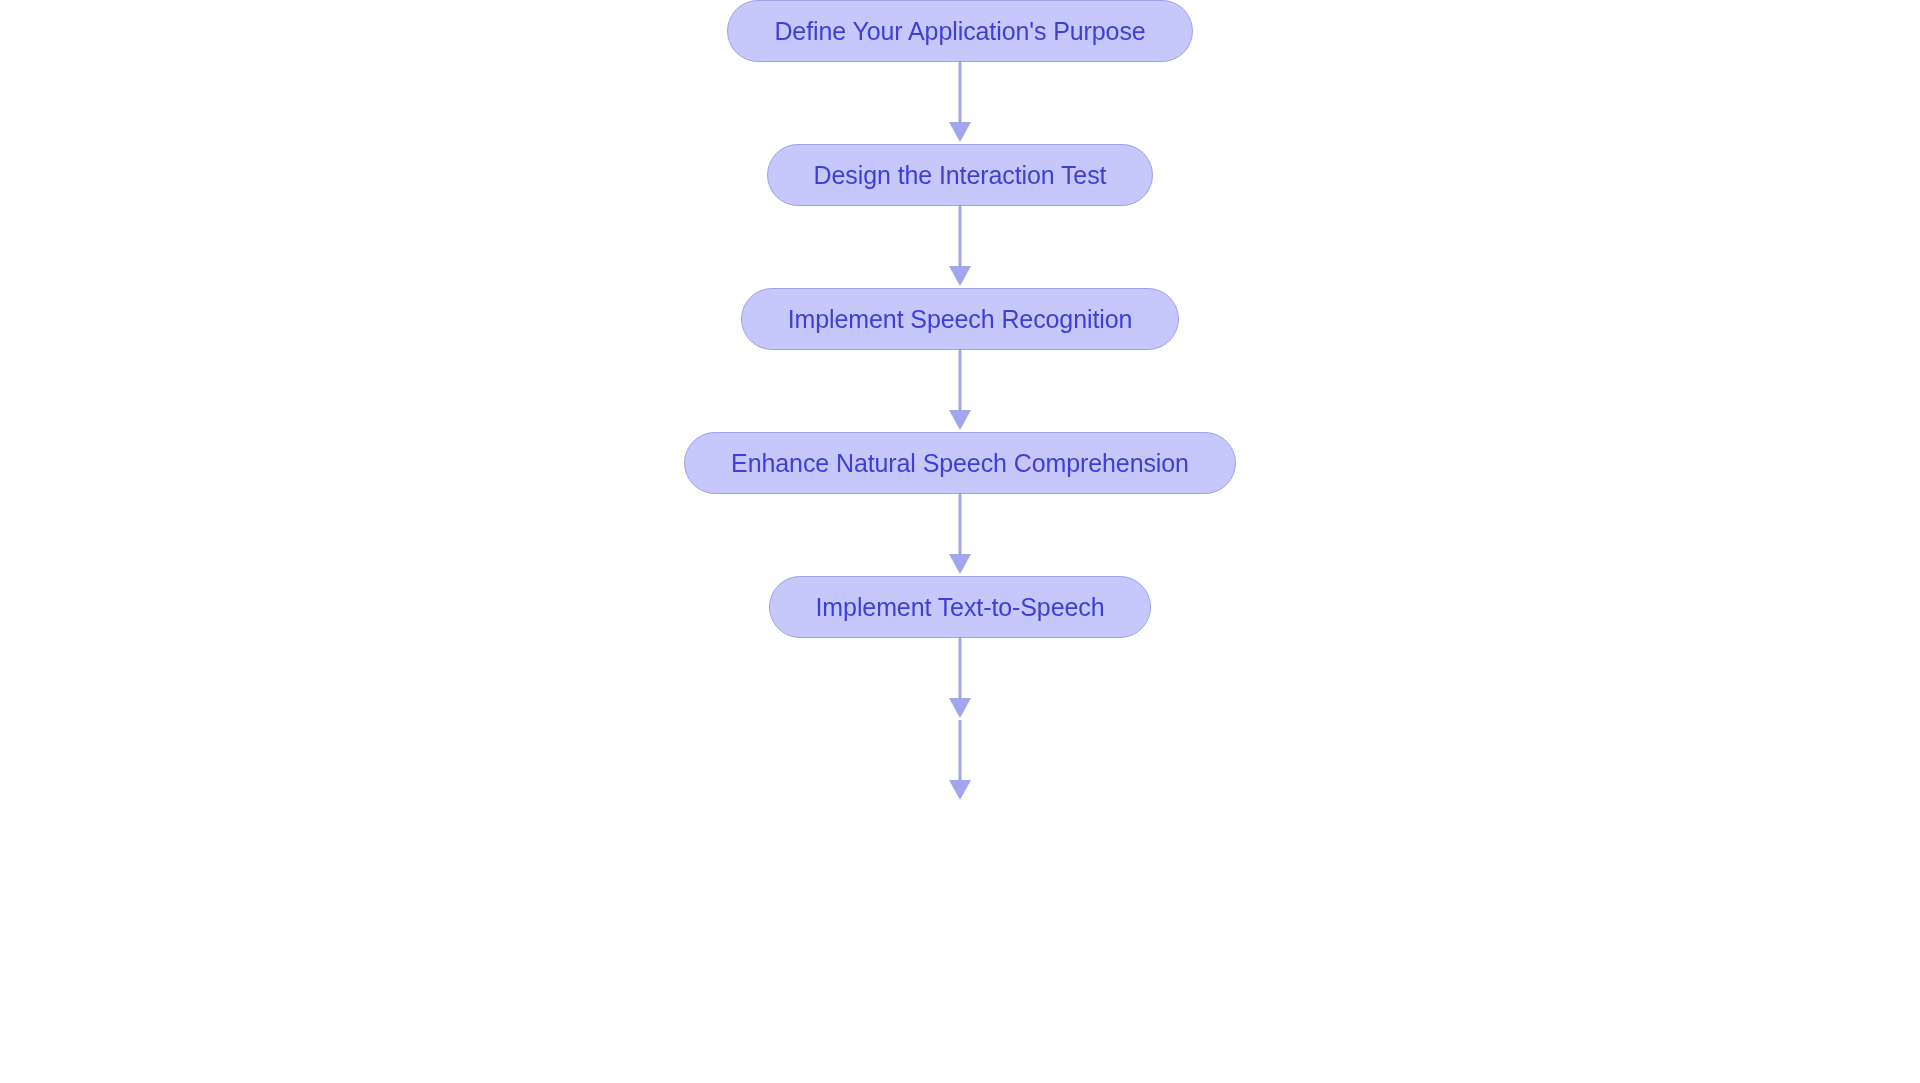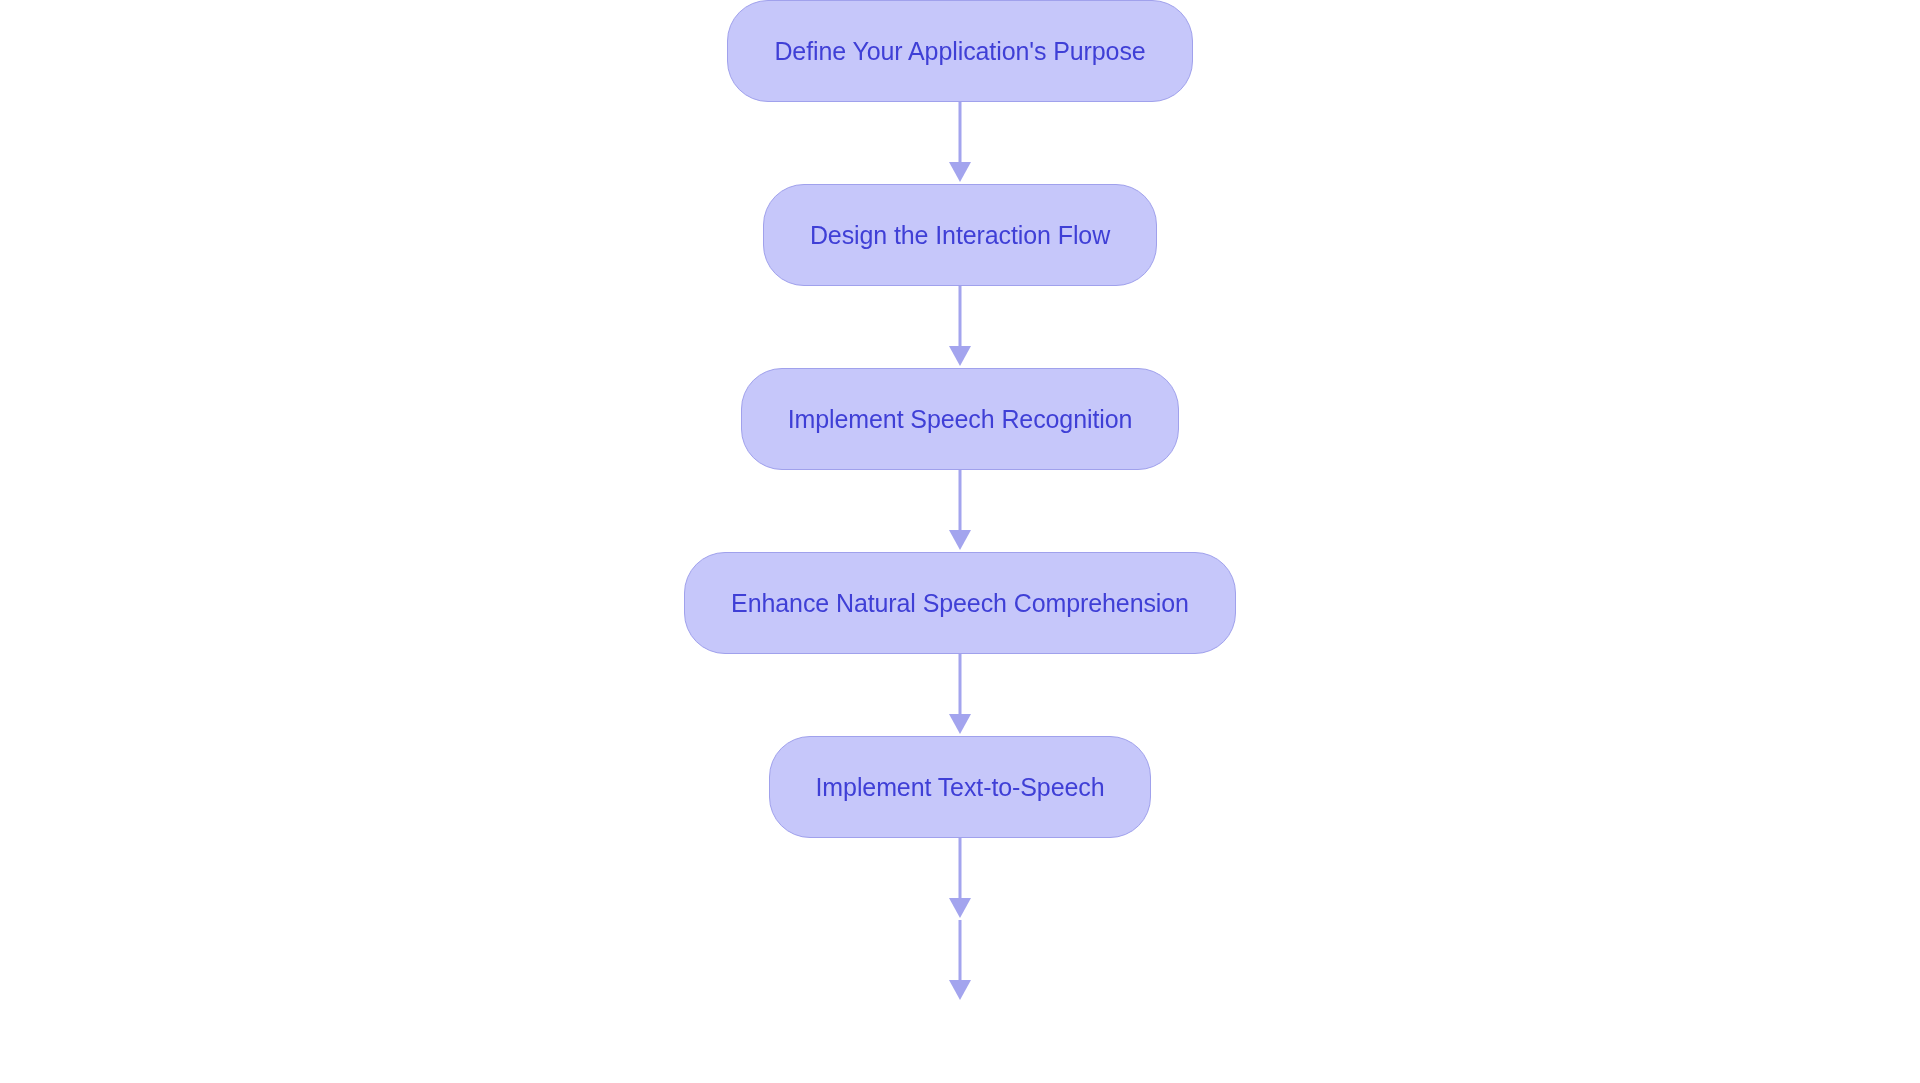--- a/index.html
+++ b/index.html
@@ -19,21 +19,21 @@
     width: 1920px;
     height: 1083px;
     background: #ffffff;
     display: flex;
     flex-direction: column;
     align-items: center;
   }
 
   .flow-node {
     box-sizing: border-box;
-    height: 102px;
+    height: 62px;
     border-radius: 41px;
     background: #c6c7fa;
     border: 1.6px solid #a0a1ec;
     display: flex;
     align-items: center;
     justify-content: center;
     padding: 0 46px;
     flex: 0 0 auto;
   }
 
@@ -84,21 +84,21 @@
   <div class="flow-node">
     <span class="flow-node-label">Define Your Application's Purpose</span>
   </div>
 
   <div class="flow-connector">
     <div class="connector-line"></div>
     <div class="connector-arrowhead"></div>
   </div>
 
   <div class="flow-node">
-    <span class="flow-node-label">Design the Interaction Flow</span>
+    <span class="flow-node-label">Design the Interaction Test</span>
   </div>
 
   <div class="flow-connector">
     <div class="connector-line"></div>
     <div class="connector-arrowhead"></div>
   </div>
 
   <div class="flow-node">
     <span class="flow-node-label">Implement Speech Recognition</span>
   </div>

